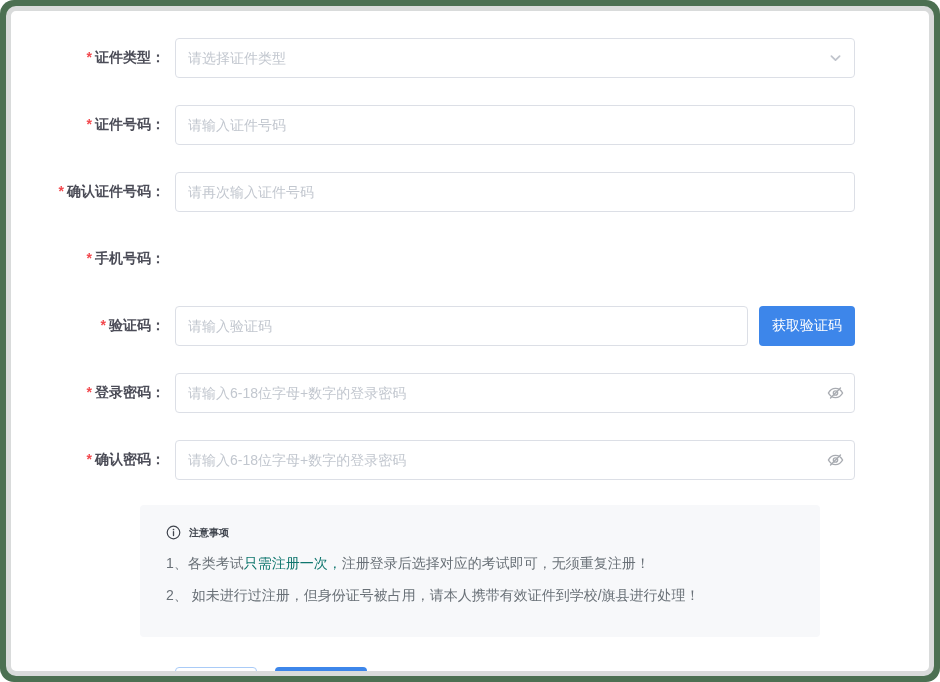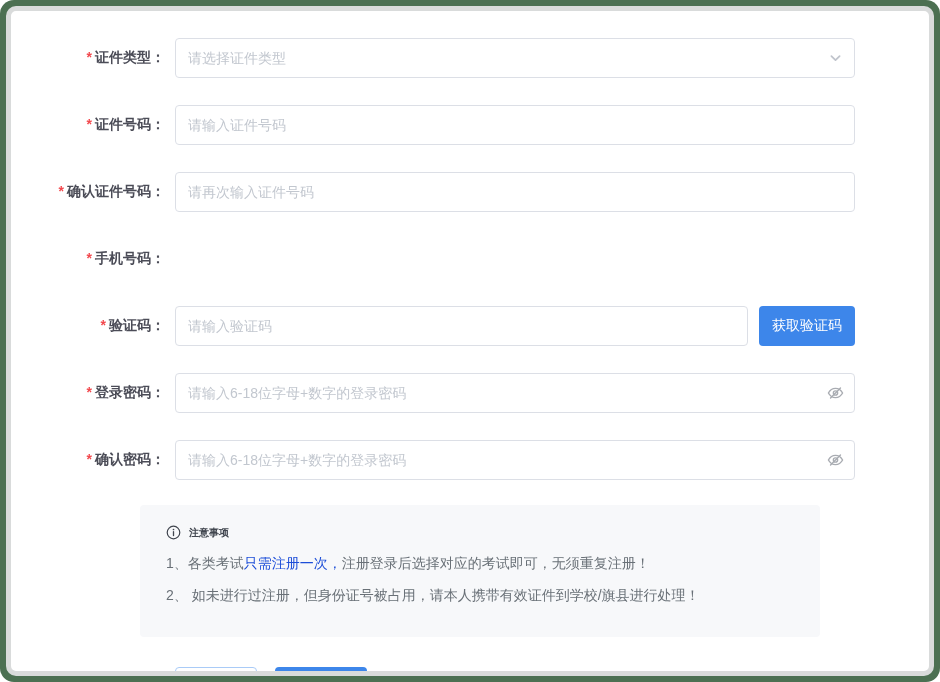--- a/index.html
+++ b/index.html
@@ -34,21 +34,21 @@
     width:96px;height:40px;margin-left:11px;flex:none;background:#3D86EA;color:#ffffff;
     border:none;border-radius:4px;font-size:14px;cursor:pointer;
     font-family:"Liberation Sans",sans-serif;
   }
   .notice{
     margin:21px 0 0 129px;width:680px;box-sizing:border-box;background:#F7F8FA;
     border-radius:4px;padding:20px 24px 26px 26px;
   }
   .notice-title{display:flex;align-items:center;gap:8px;font-size:10px;font-weight:600;color:#41464F;}
   .notice-lines{margin-top:7px;font-size:14px;color:#697077;line-height:32px;}
-  .hl{color:#1d4ed8;}
+  .hl{color:#0f766e;}
   .actions{margin-left:164px;width:680px;display:flex;justify-content:flex-start;gap:18px;margin-top:30px;}
   .btn{
     height:30px;border-radius:4px;font-size:14px;cursor:pointer;display:flex;
     align-items:center;justify-content:center;font-family:"Liberation Sans",sans-serif;font-weight:600;
   }
   .btn-cancel{width:82px;background:#ffffff;border:1px solid #A9CBF7;color:#4D8DEE;box-sizing:border-box;}
   .btn-confirm{width:92px;background:#3D86EA;border:none;color:#ffffff;}
 </style>
 </head>
 <body>

